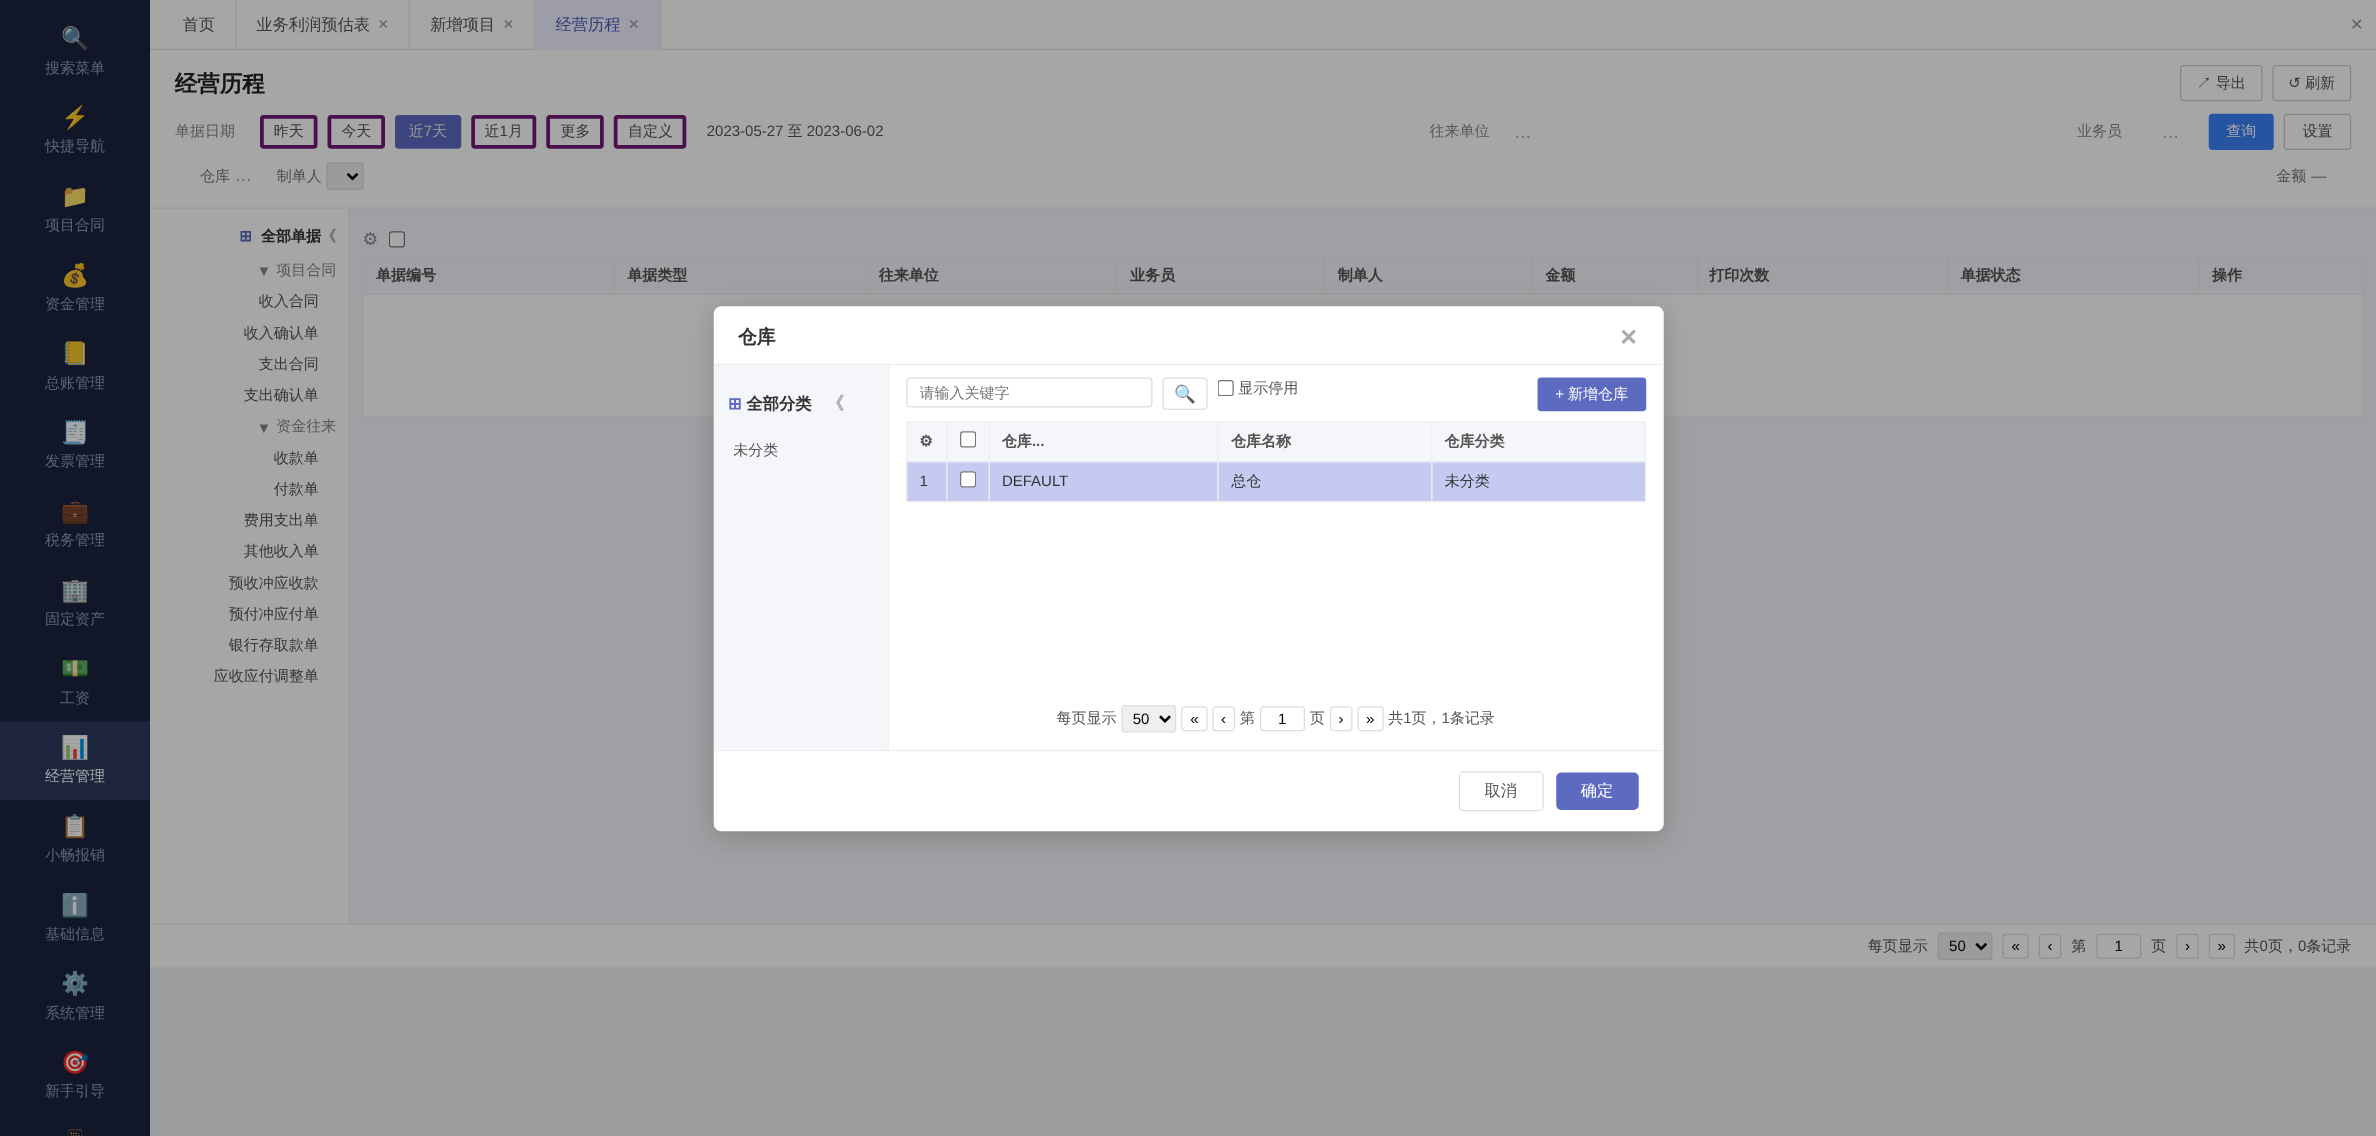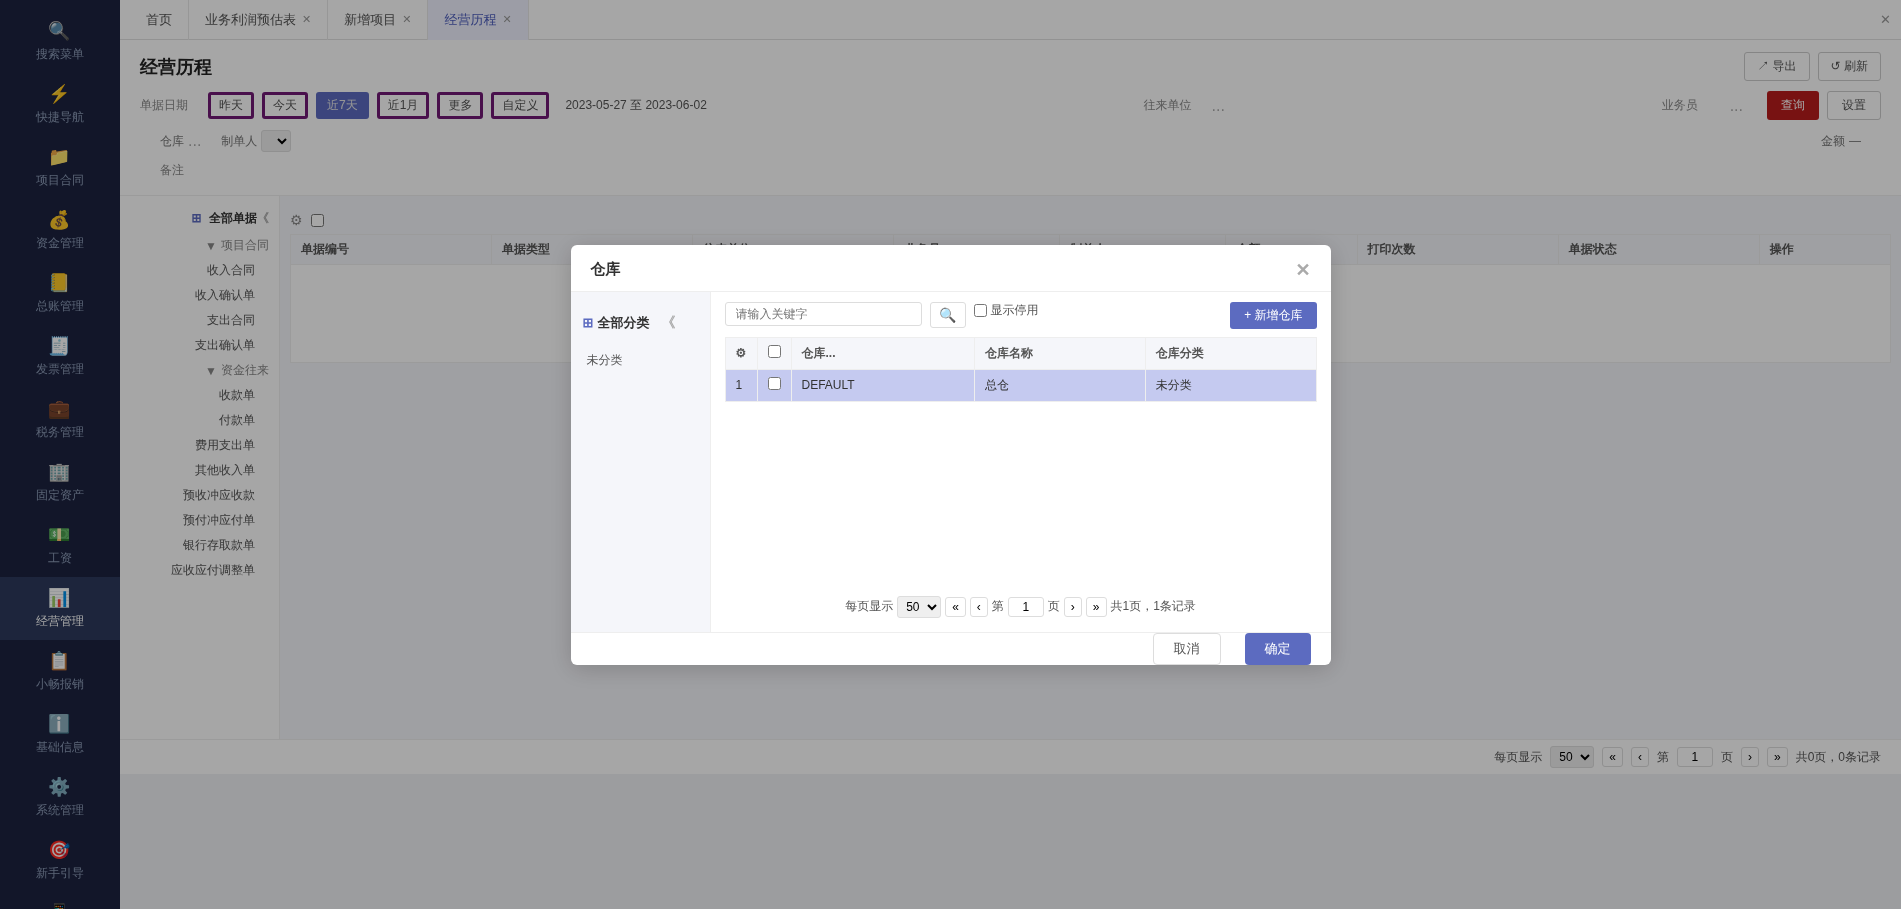--- a/index.html
+++ b/index.html
@@ -120,21 +120,21 @@
       cursor: pointer;
       color: #555;
     }
     .filter-date-btn.active-btn {
       background: #5c6bc0;
       color: #e5e5e5;
       border-color: #5c6bc0;
     }
     .filter-dotted { color: #aaa; font-size: 16px; cursor: pointer; }
     .btn-query {
-      background: #b91c1c;
+      background: #3b82f6;
       color: #fff;
       border: none;
       padding: 5px 14px;
       border-radius: 3px;
       font-size: 12px;
       cursor: pointer;
     }
     .btn-settings {
       background: #fff;
       color: #555;
@@ -372,23 +372,24 @@
       display: flex;
       align-items: center;
       gap: 4px;
       padding: 8px 0 4px 0;
       font-size: 12px;
       color: #555;
       justify-content: center;
     }
     .modal-footer {
       display: flex;
+      align-items: center;
       justify-content: flex-end;
-      gap: 24px;
-      padding: 0 20px;
+      gap: 10px;
+      padding: 16px 20px;
       border-top: 1px solid #eee;
     }
     .btn-cancel {
       padding: 6px 20px;
       border: 1px solid #ddd;
       background: #fff;
       border-radius: 4px;
       font-size: 13px;
       cursor: pointer;
       color: #555;
@@ -572,23 +573,20 @@
         <span>制单人</span>
         <select style="border:1px solid #ddd;border-radius:3px;font-size:12px;padding:2px 4px;">
           <option></option>
         </select>
       </div>
       <span style="flex:1"></span>
       <div class="col-filter">
         <span>金额</span>
         <span>—</span>
       </div>
-    </div>
-    <div class="note-filter-row">
-      <span>备注</span>
     </div>
   </div>
 
   <div class="content-area">
 
     <div class="left-panel">
       <div class="left-panel-header">
         <span>
           <span style="color:#5c6bc0;margin-right:4px;">⊞</span>
           <span>全部单据</span>

